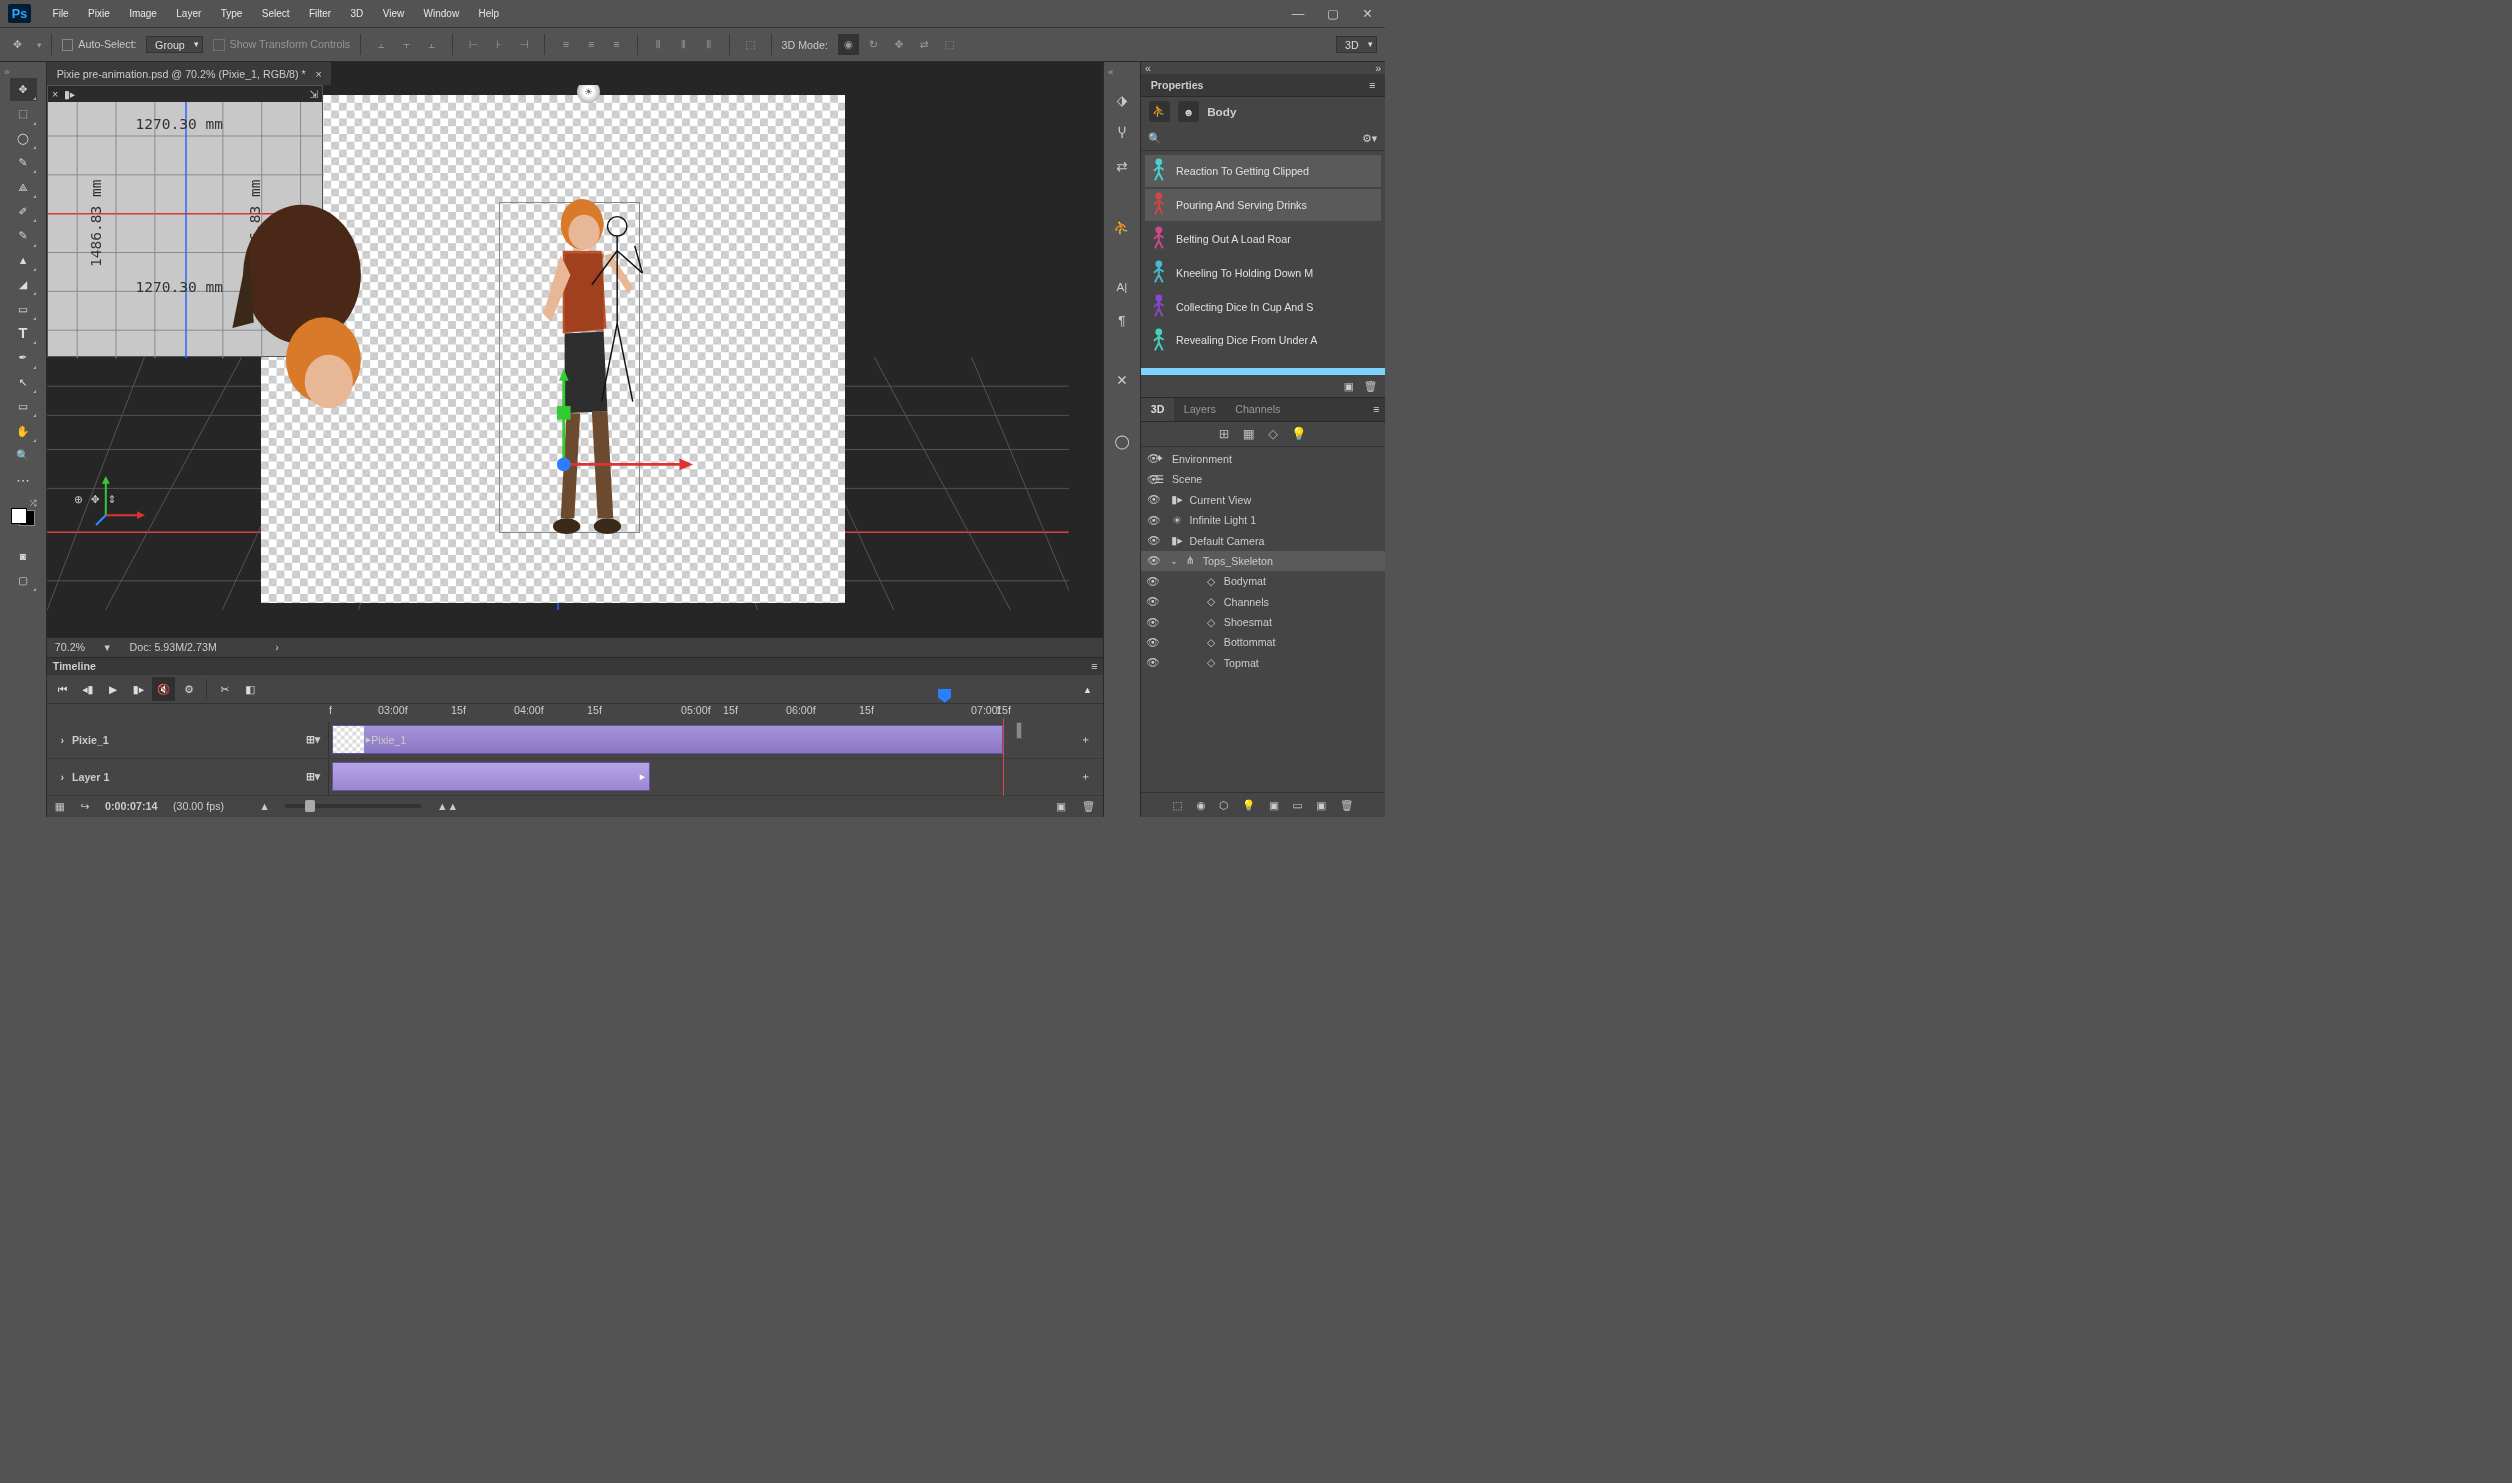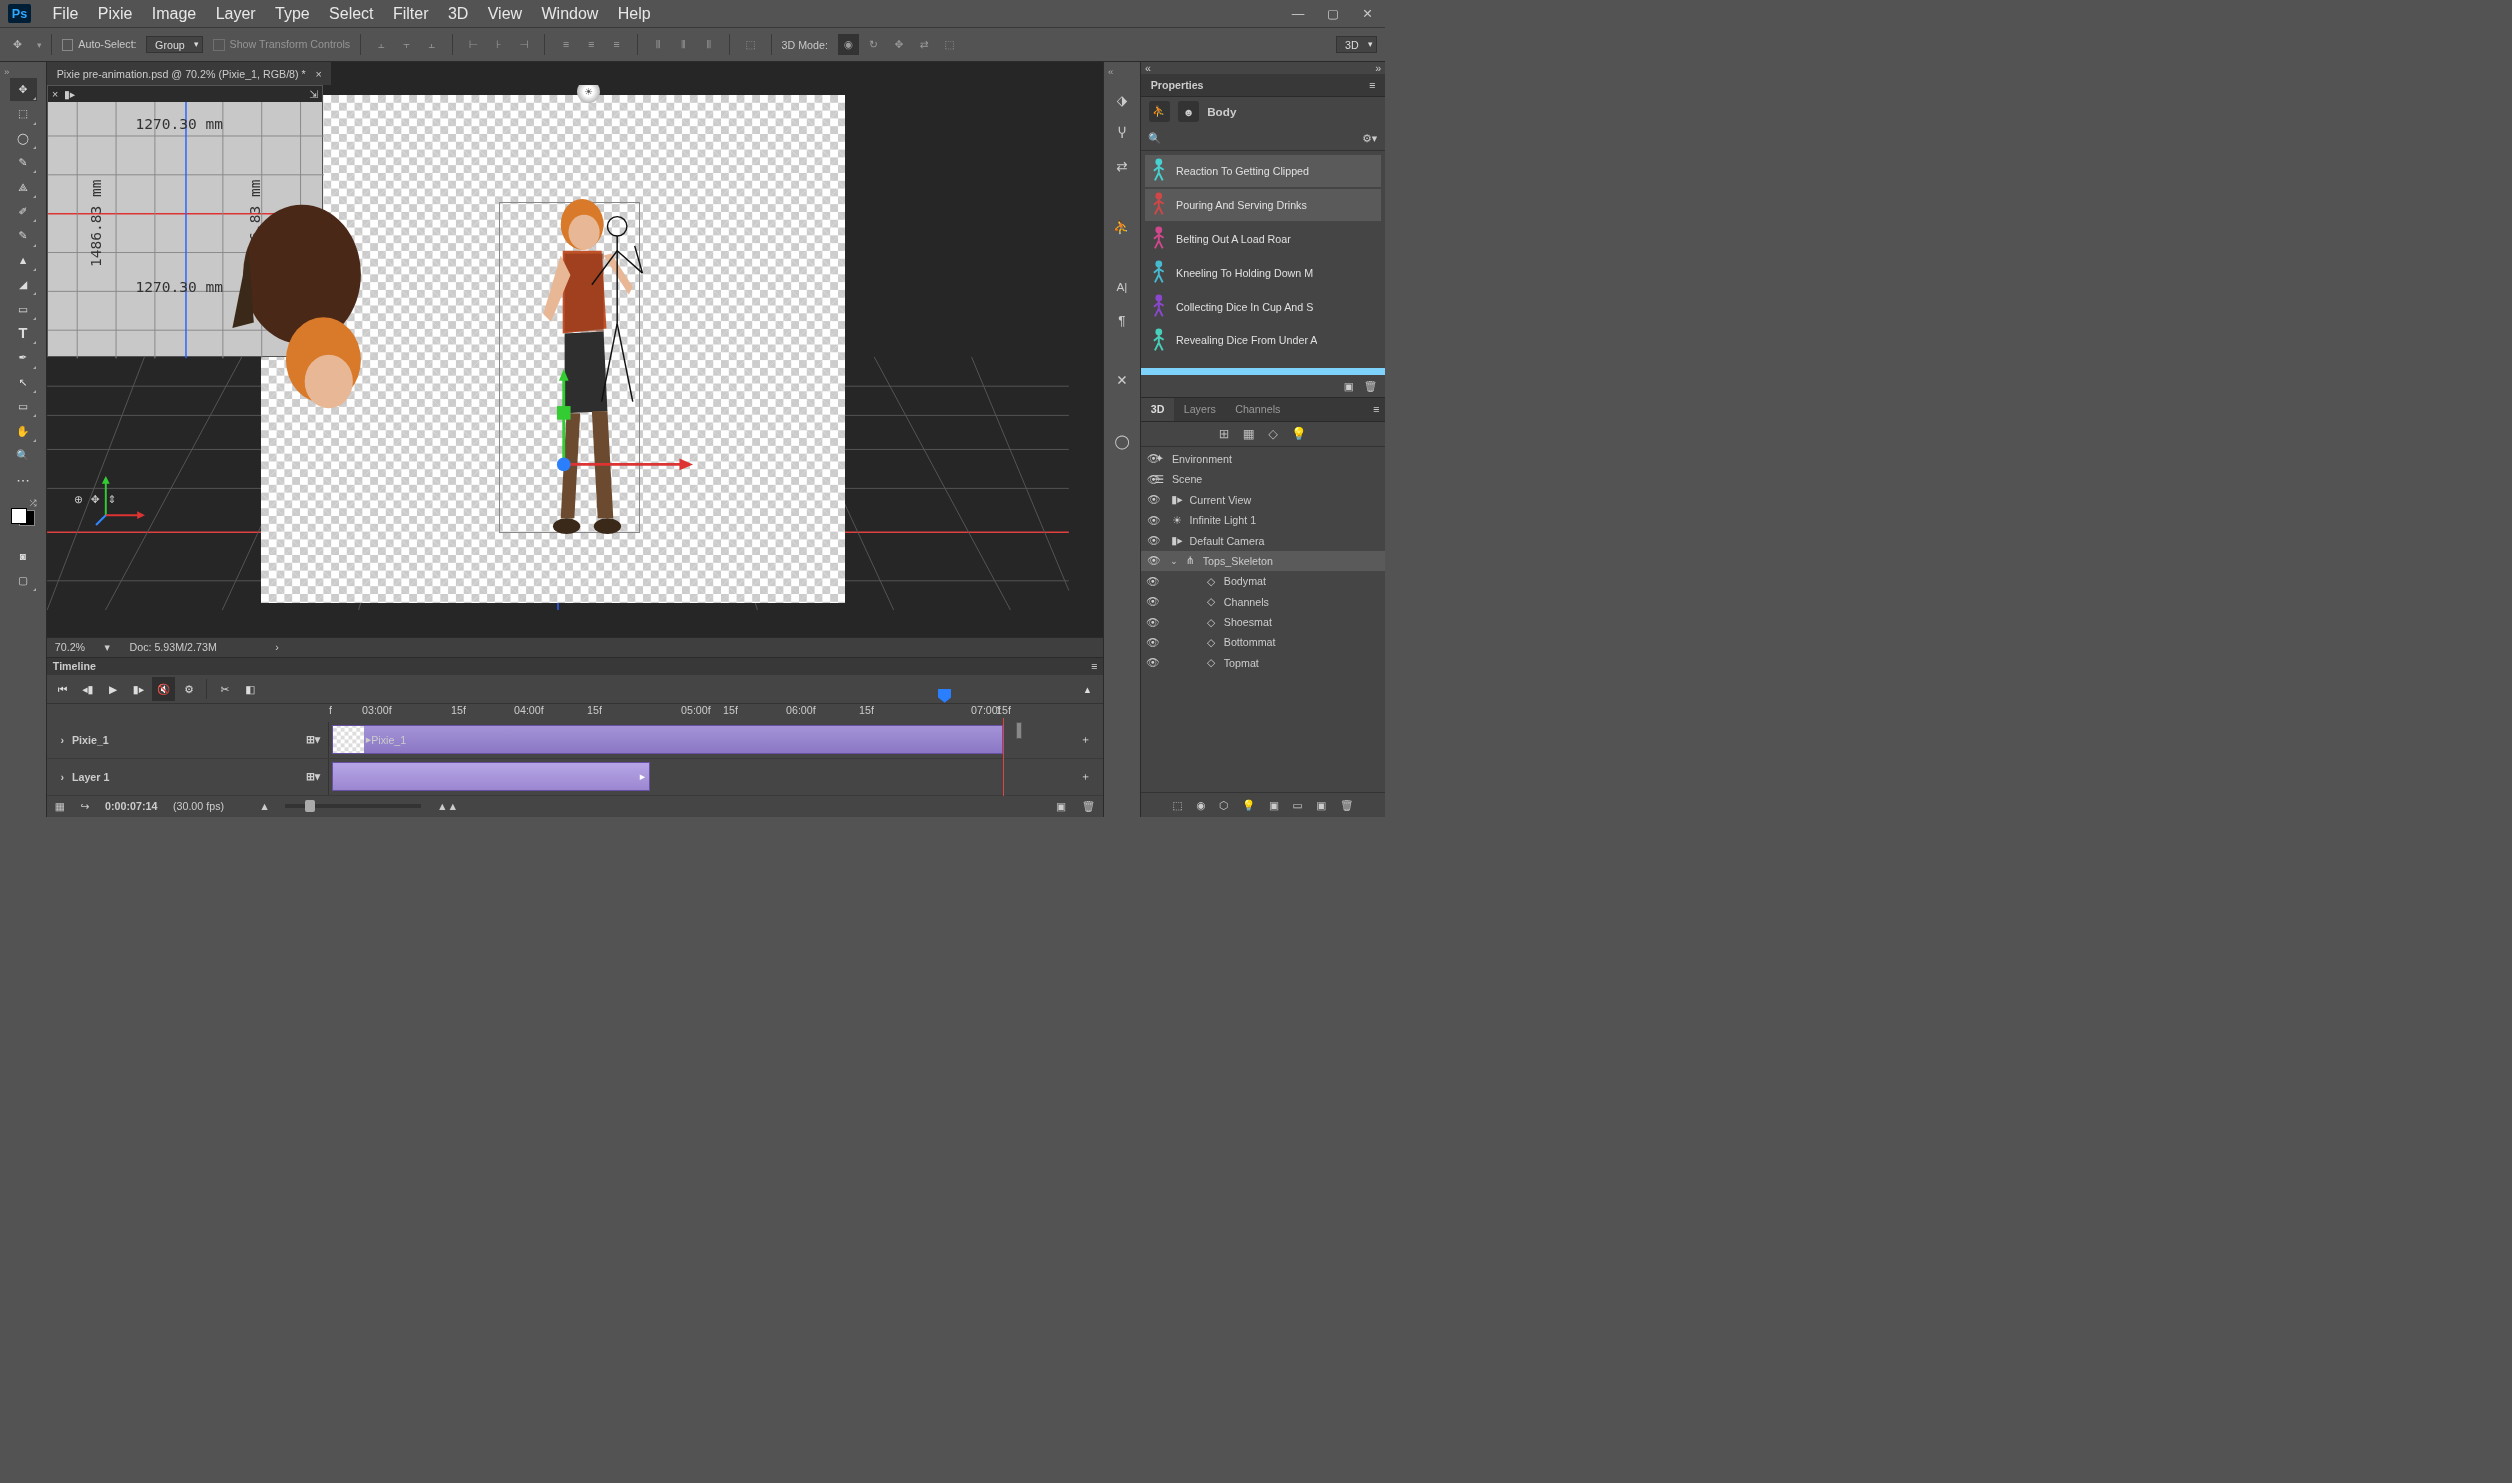--- a/index.html
+++ b/index.html
@@ -1,19 +1,19 @@
 <!DOCTYPE html>
 <html><head>
 <meta charset="utf-8">
 <style>
 *{margin:0;padding:0;box-sizing:border-box;font-family:"Segoe UI",Tahoma,sans-serif;font-size:10.7px;color:#ccc;user-select:none}
 body{background:#535353;overflow:hidden;width:1385px;height:817px;position:relative}
 .titlebar{height:27px;background:#535353;display:flex;align-items:center;padding-left:7.8px}
 .ps-logo{width:23.4px;height:19.5px;background:#001e36;color:#31a8ff;font-weight:bold;display:flex;align-items:center;justify-content:center;font-size:12.6px;margin-right:11.7px;border-radius:1.9px}
-.menu-item{padding:3.9px 9.7px;color:#e8e8e8;font-size:16px;cursor:pointer}
+.menu-item{padding:3.9px 9.7px;color:#e8e8e8;font-size:10px;cursor:pointer}
 .win-controls{margin-left:auto;display:flex}
 .win-btn{width:29px;height:19.5px;display:flex;align-items:center;justify-content:center;margin:0 2.9px;cursor:pointer;color:#ccc;font-size:12.6px}
 .options-bar{height:35px;background:#535353;border-top:1px solid #383838;border-bottom:1px solid #2a2a2a;display:flex;align-items:center;padding:0 7.8px;gap:9.7px}
 .opt-icon{width:19.5px;height:19.5px;display:flex;align-items:center;justify-content:center;color:#b8b8b8}
 .opt-sep{width:1px;height:21.4px;background:#3a3a3a}
 .checkbox{width:11.7px;height:11.7px;border:1px solid #888;display:inline-block;margin-right:4.9px;vertical-align:middle}
 .opt-label{color:#c8c8c8;font-size:10.7px}
 .dropdown{background:#444;border:1px solid #333;padding:1.9px 17.5px 1.9px 7.8px;font-size:10.7px;position:relative;color:#ddd}
 .dropdown::after{content:"▾";position:absolute;right:3.9px;font-size:8.8px}
 .align-group{display:flex;gap:3.9px}
@@ -325,21 +325,21 @@
         <div style="width:1px;height:19.5px;background:#333;margin:0 3.9px"></div>
         <div class="tl-btn">✂</div>
         <div class="tl-btn">◧</div>
         <div style="flex:1;position:relative">
           <div class="playhead" style="left:674px"></div>
         </div>
         <div class="tl-btn" style="margin-left:auto">▴</div>
       </div>
       <div class="tl-ruler">
         <span style="left:282px">f</span>
-        <span style="left:315px">03:00f</span>
+        <span style="left:331px">03:00f</span>
         <span style="left:404px">15f</span>
         <span style="left:467px">04:00f</span>
         <span style="left:540px">15f</span>
         <span style="left:634px">05:00f</span>
         <span style="left:676px">15f</span>
         <span style="left:739px">06:00f</span>
         <span style="left:812px">15f</span>
         <span style="left:924px">07:00f</span>
         <span style="left:949px">15f</span>
         <div style="position:absolute;left:956px;top:13.6px;width:1px;height:78px;background:#d44"></div>

